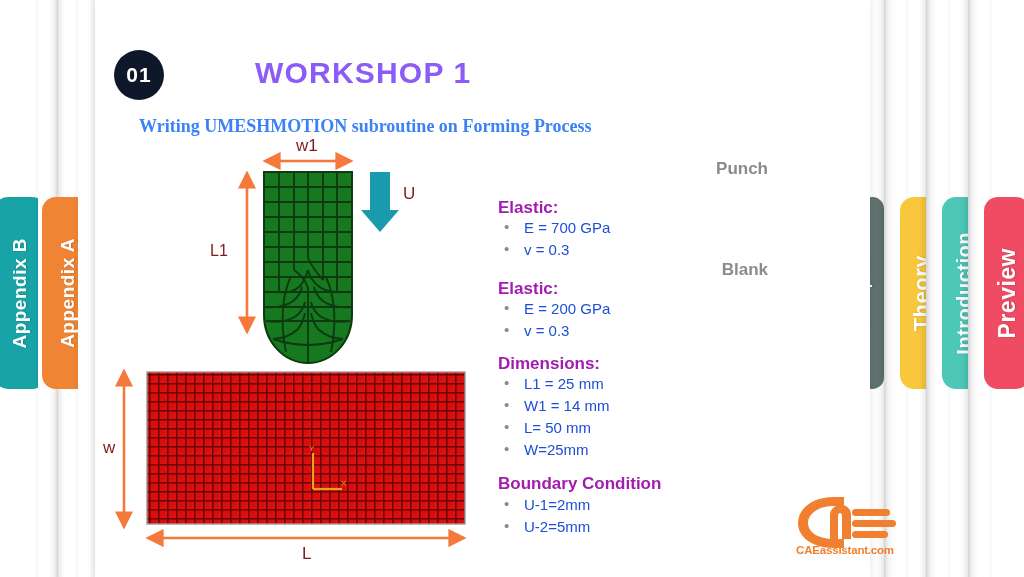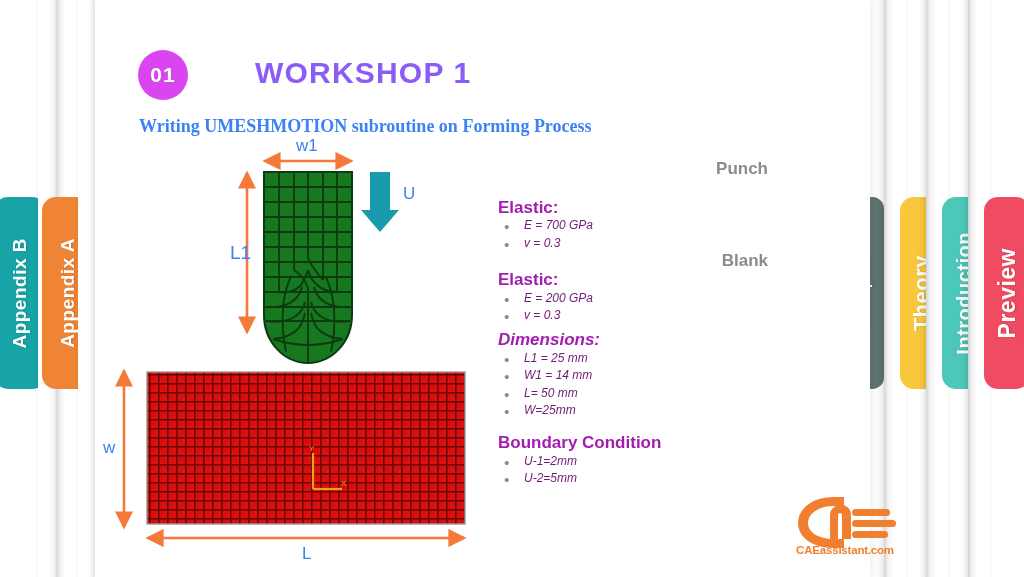--- a/index.html
+++ b/index.html
@@ -39,49 +39,49 @@
 
   
   #page{
     position:absolute;left:95px;top:-6px;width:775px;height:589px;
     background:#ffffff;
     box-shadow:0 0 10px rgba(0,0,0,.10);
   }
 
   
   #badge{
-    position:absolute;left:138px;top:50px;width:50px;height:50px;border-radius:50%;
-    background:#d946ef;color:#fff;font-weight:bold;font-size:21px;
+    position:absolute;left:114px;top:50px;width:50px;height:50px;border-radius:50%;
+    background:#0f172a;color:#fff;font-weight:bold;font-size:21px;
     display:flex;align-items:center;justify-content:center;letter-spacing:1px;
   }
   #wtitle{
     position:absolute;left:255px;top:56px;
     color:#8b5cf6;font-size:30px;font-weight:bold;letter-spacing:1.2px;
   }
   #subtitle{
     position:absolute;left:139px;top:116px;
     color:#3b82f6;font-family:"Liberation Serif", serif;font-weight:bold;font-size:18px;
   }
 
   
   #info{position:absolute;left:498px;top:160px;width:270px;color:#8b8b8b;}
   .sec-center{text-align:right;font-weight:bold;font-size:17px;color:#8b8b8b;line-height:1.05;}
   .sec{font-weight:bold;font-size:17px;color:#a21caf;line-height:1.15;}
   .bullets{list-style:none;margin:0;padding:0;}
   .bullets li{
-    font-size:12px;color:#701a75;line-height:1.45;
-    padding-left:26px;position:relative;font-style:italic;
+    font-size:15px;color:#1d4ed8;line-height:1.45;
+    padding-left:26px;position:relative;
   }
   .bullets li:before{
     content:"\2022";position:absolute;left:6px;top:-1px;font-size:15px;color:#8b8b8b;
   }
 
   
   #diagram{position:absolute;left:95px;top:140px;width:420px;height:425px;}
-  .dimlabel{position:absolute;color:#3b82f6;font-size:16px;font-family:"Liberation Sans",sans-serif;}
+  .dimlabel{position:absolute;color:#7f1d1d;font-size:16px;font-family:"Liberation Sans",sans-serif;}
 
   
   #logo{position:absolute;left:790px;top:487px;width:110px;height:70px;}
   #logo-text{
     position:absolute;left:786px;top:544px;width:118px;text-align:center;
     color:#f08030;font-size:11.5px;font-weight:bold;letter-spacing:-.2px;
   }
 </style>
 </head>
 <body>
@@ -172,21 +172,21 @@
     <ul class="bullets">
       <li>E = 700 GPa</li>
       <li>v = 0.3</li>
     </ul>
     <div class="sec-center" style="margin-top:0;">Blank</div>
     <div class="sec">Elastic:</div>
     <ul class="bullets">
       <li>E = 200 GPa</li>
       <li>v = 0.3</li>
     </ul>
-    <div class="sec" style="margin-top:6px;font-style:italic;">Dimensions:</div>
+    <div class="sec" style="margin-top:12px;">Dimensions:</div>
     <ul class="bullets">
       <li>L1 = 25 mm</li>
       <li>W1 = 14 mm</li>
       <li>L= 50 mm</li>
       <li>W=25mm</li>
     </ul>
     <div class="sec" style="margin-top:14px;">Boundary Condition</div>
     <ul class="bullets">
       <li>U-1=2mm</li>
       <li>U-2=5mm</li>
@@ -267,21 +267,21 @@
       <line x1="29" y1="231" x2="29" y2="387" stroke="#f4793b" stroke-width="2.6" marker-start="url(#arrStart)" marker-end="url(#arrEnd)"></line>
 
       <line x1="53" y1="398" x2="369" y2="398" stroke="#f4793b" stroke-width="2.6" marker-start="url(#arrStart)" marker-end="url(#arrEnd)"></line>
 
       <g>
         <path d="M275,32 L295,32 L295,70 L304,70 L285,92 L266,70 L275,70 Z" fill="#1a9aad"></path>
       </g>
     </svg>
 
     <span class="dimlabel" style="left:201px;top:-4px;font-size:17px;">w1</span>
-    <span class="dimlabel" style="left:115px;top:102px;font-size:19px;margin-left:20px;">L1</span>
+    <span class="dimlabel" style="left:115px;top:102px;font-size:16px;">L1</span>
     <span class="dimlabel" style="left:308px;top:44px;font-size:17px;">U</span>
     <span class="dimlabel" style="left:8px;top:298px;font-size:17px;">w</span>
     <span class="dimlabel" style="left:207px;top:404px;font-size:17px;">L</span>
   </div>
 
   <svg id="logo" viewBox="0 0 110 70">
     <path d="M44,10 C22,10 8,22 8,36 C8,50 22,61 44,61 L54,61 L54,52 L44,52 C28,52 18,45 18,36 C18,27 28,19 44,19 L54,19 L54,10 Z" fill="#f08030"></path>
     <path d="M40,52 L40,28 C40,22 45,18 51,18 C57,18 61,22 61,28 L61,52 L52,52 L52,29 C52,27 51,26 50,26 C49,26 48,27 48,29 L48,52 Z" fill="#f08030"></path>
     <rect x="62" y="22" width="38" height="7" rx="3.5" fill="#f08030"></rect>
     <rect x="62" y="33" width="44" height="7" rx="3.5" fill="#f08030"></rect>

